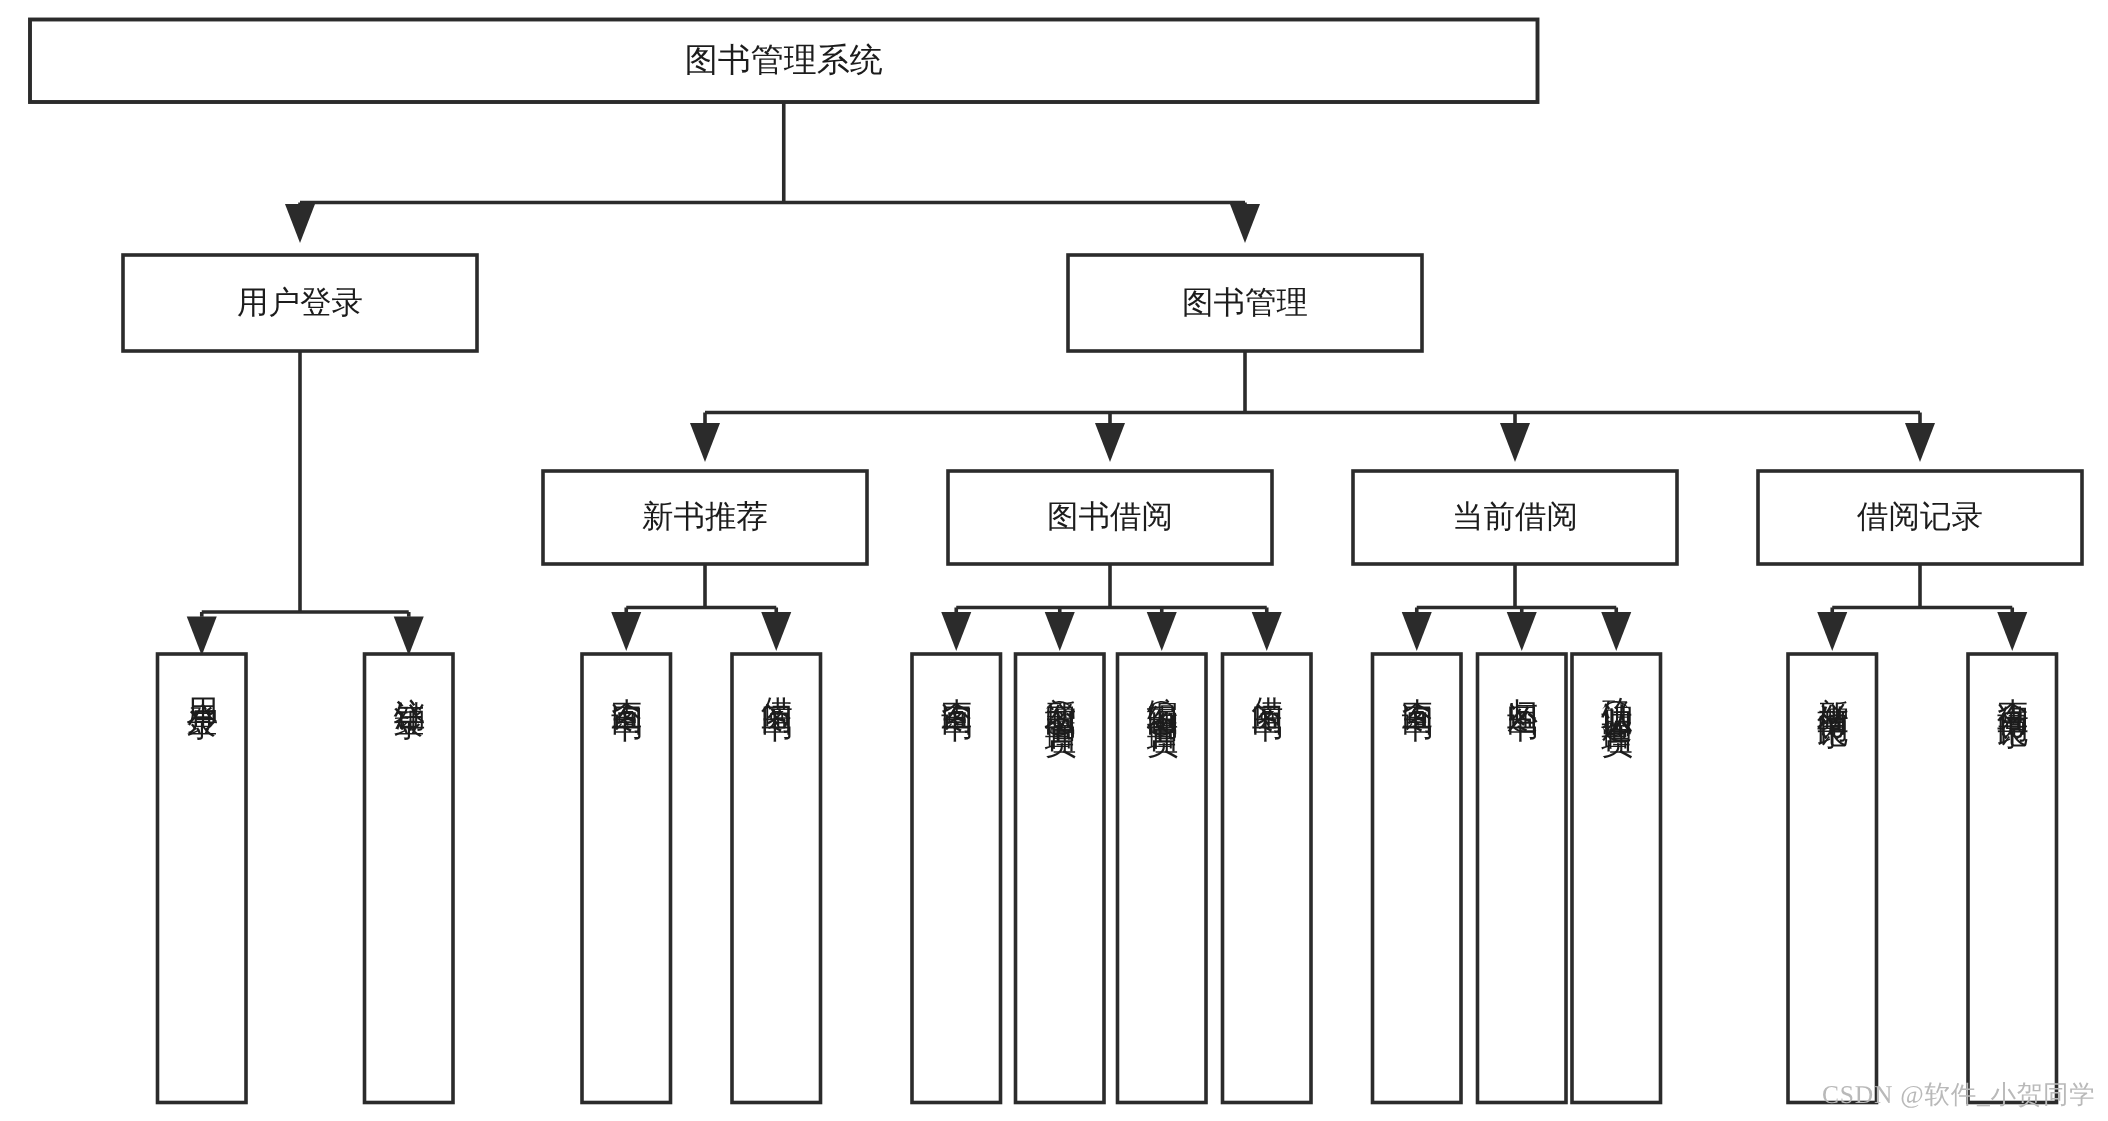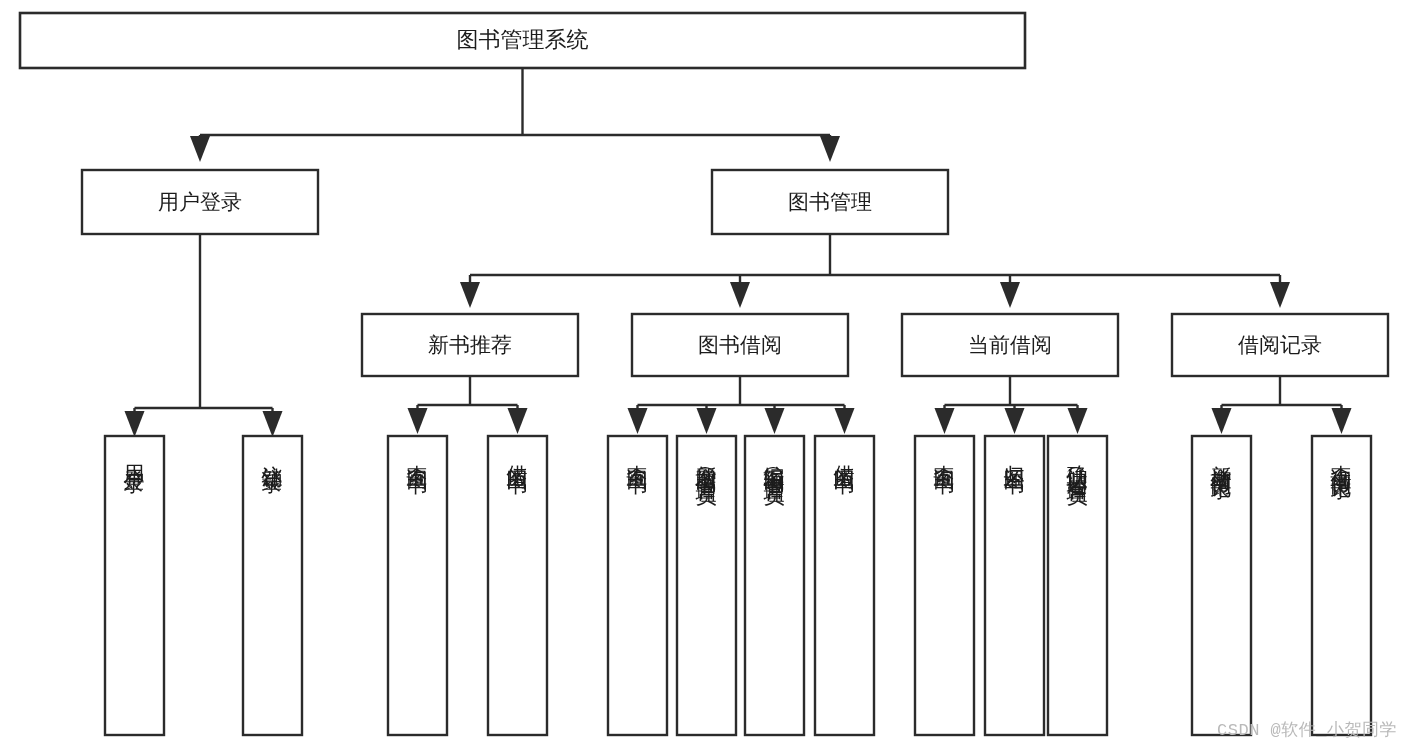--- a/index.html
+++ b/index.html
@@ -71,21 +71,21 @@
     line-height: 1;
     letter-spacing: 3px;
     color: #1c1c1c;
     white-space: nowrap;
     text-align: start;
   }
   .watermark {
     position: absolute;
     right: 8px;
     bottom: 6px;
-    font-family: Liberation Mono, monospace;
+    font-family: Liberation Serif, serif;
     font-size: 17px;
     color: #b9b9b9;
     letter-spacing: 0.5px;
     white-space: nowrap;
     user-select: none;
   }
 </style>
 </head>
 <body>
 

